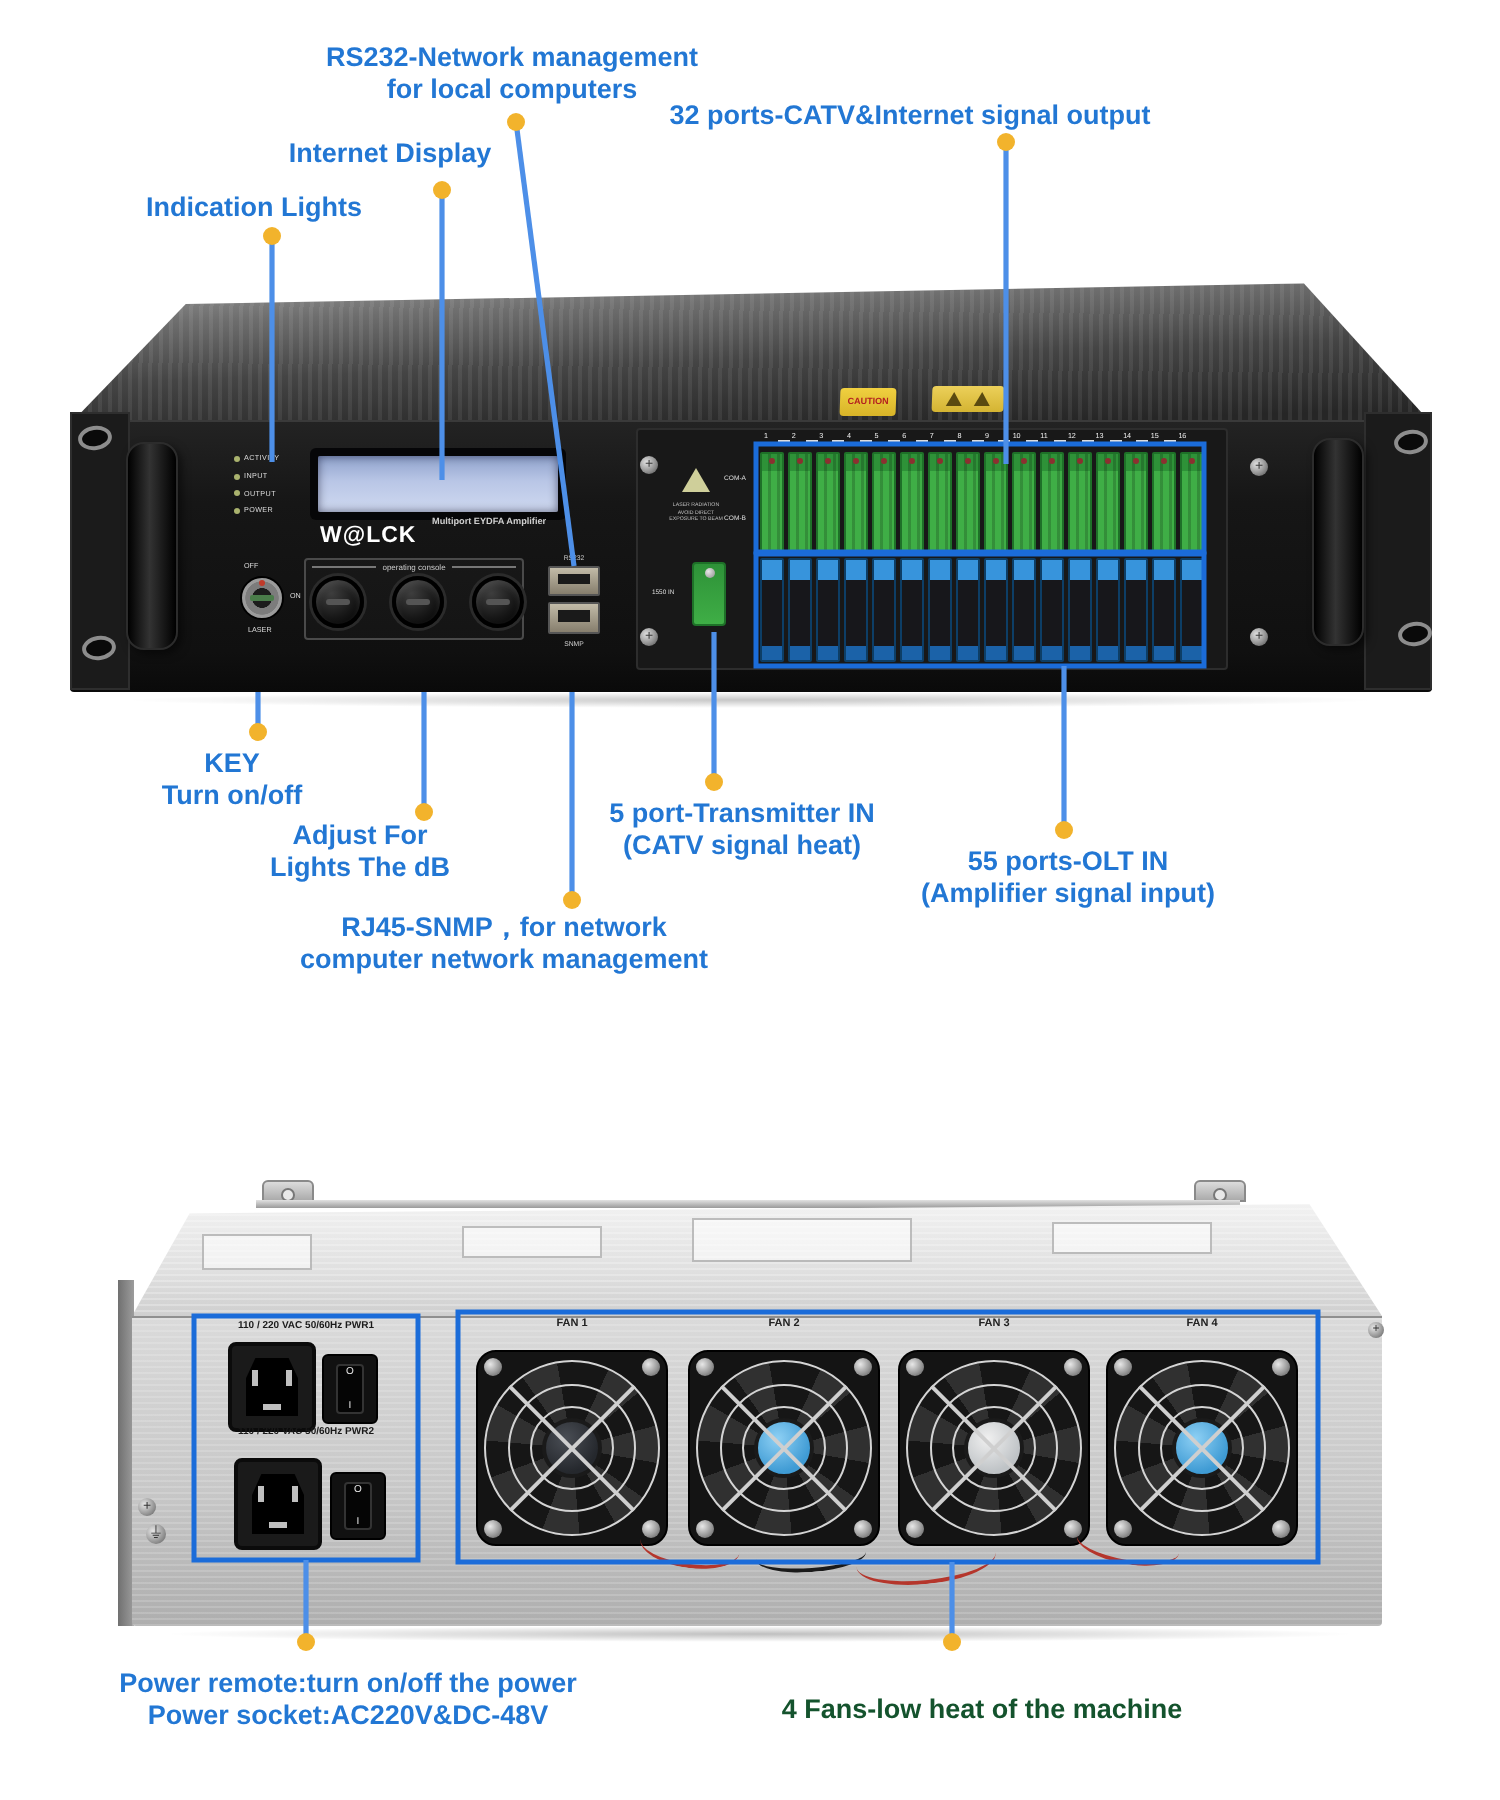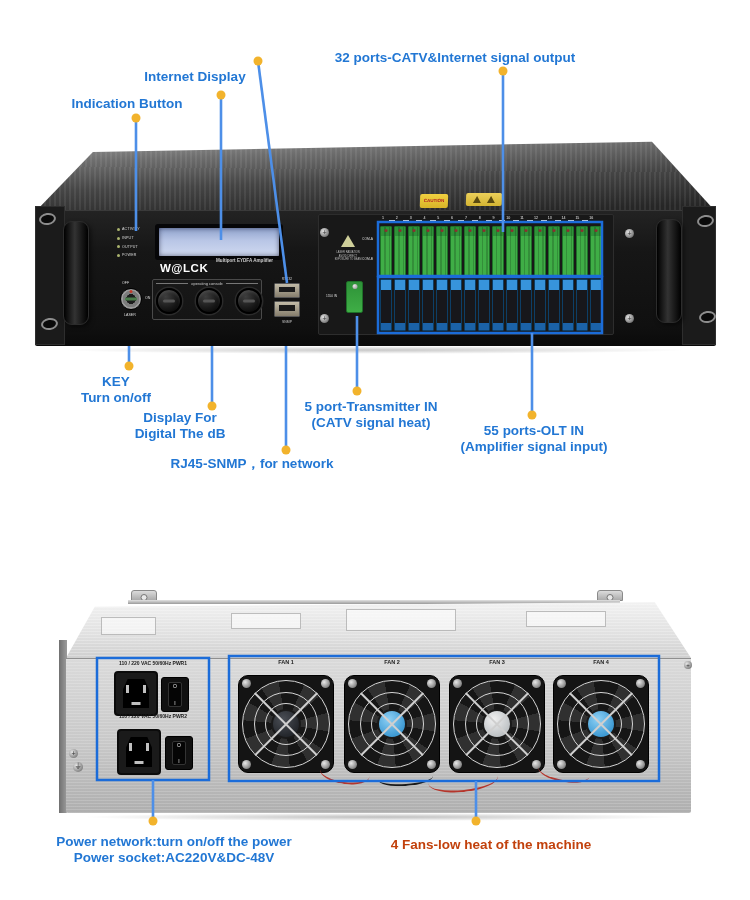--- a/index.html
+++ b/index.html
@@ -454,53 +454,58 @@
       <span class="fscrew tr"></span>
       <span class="fscrew bl"></span>
       <span class="fscrew br"></span>
   </div>
   <div class="wire wire1"></div>
   <div class="wire wire2"></div>
   <div class="wire wire3"></div>
   <div class="wire wire4"></div>
   <div class="rear-shadow"></div>
 
+  <div class="ann ann-rs232" style="color: rgb(34, 119, 212);">
+    <div>RS232-Network management</div>
+    <div>for local computers</div>
+  </div>
   <div class="ann ann-catv" style="color: rgb(34, 119, 212);">
     <div>32 ports-CATV&amp;Internet signal output</div>
   </div>
   <div class="ann ann-display" style="color: rgb(34, 119, 212);">
     <div>Internet Display</div>
   </div>
   <div class="ann ann-lights" style="color: rgb(34, 119, 212);">
-    <div>Indication Button</div>
+    <div>Indication Lights</div>
   </div>
   <div class="ann ann-key" style="color: rgb(34, 119, 212);">
     <div>KEY</div>
     <div>Turn on/off</div>
   </div>
   <div class="ann ann-button" style="color: rgb(34, 119, 212);">
-    <div>Display For</div>
-    <div>Digital The dB</div>
+    <div>Adjust For</div>
+    <div>Lights The dB</div>
   </div>
   <div class="ann ann-rj45" style="color: rgb(34, 119, 212);">
     <div>RJ45-SNMP，for network</div>
+    <div>computer network management</div>
   </div>
   <div class="ann ann-tx" style="color: rgb(34, 119, 212);">
     <div>5 port-Transmitter IN</div>
     <div>(CATV signal heat)</div>
   </div>
   <div class="ann ann-olt" style="color: rgb(34, 119, 212);">
     <div>55 ports-OLT IN</div>
     <div>(Amplifier signal input)</div>
   </div>
   <div class="ann ann-power" style="color: rgb(34, 119, 212);">
-    <div>Power network:turn on/off the power</div>
+    <div>Power remote:turn on/off the power</div>
     <div>Power socket:AC220V&amp;DC-48V</div>
   </div>
-  <div class="ann ann-fans" style="color: #c2410c;">
+  <div class="ann ann-fans" style="color: #14532d; margin-top: 10px;">
     <div>4 Fans-low heat of the machine</div>
   </div>
 
   <svg id="overlay" viewBox="0 0 750 900">
     <g stroke="#1b6cd9" stroke-width="2.5" fill="none">
       <rect x="378" y="222" width="224" height="54"></rect>
       <rect x="378" y="277" width="224" height="56"></rect>
       <rect x="97" y="658" width="112" height="122"></rect>
       <rect x="229" y="656" width="430" height="125"></rect>
     </g>

